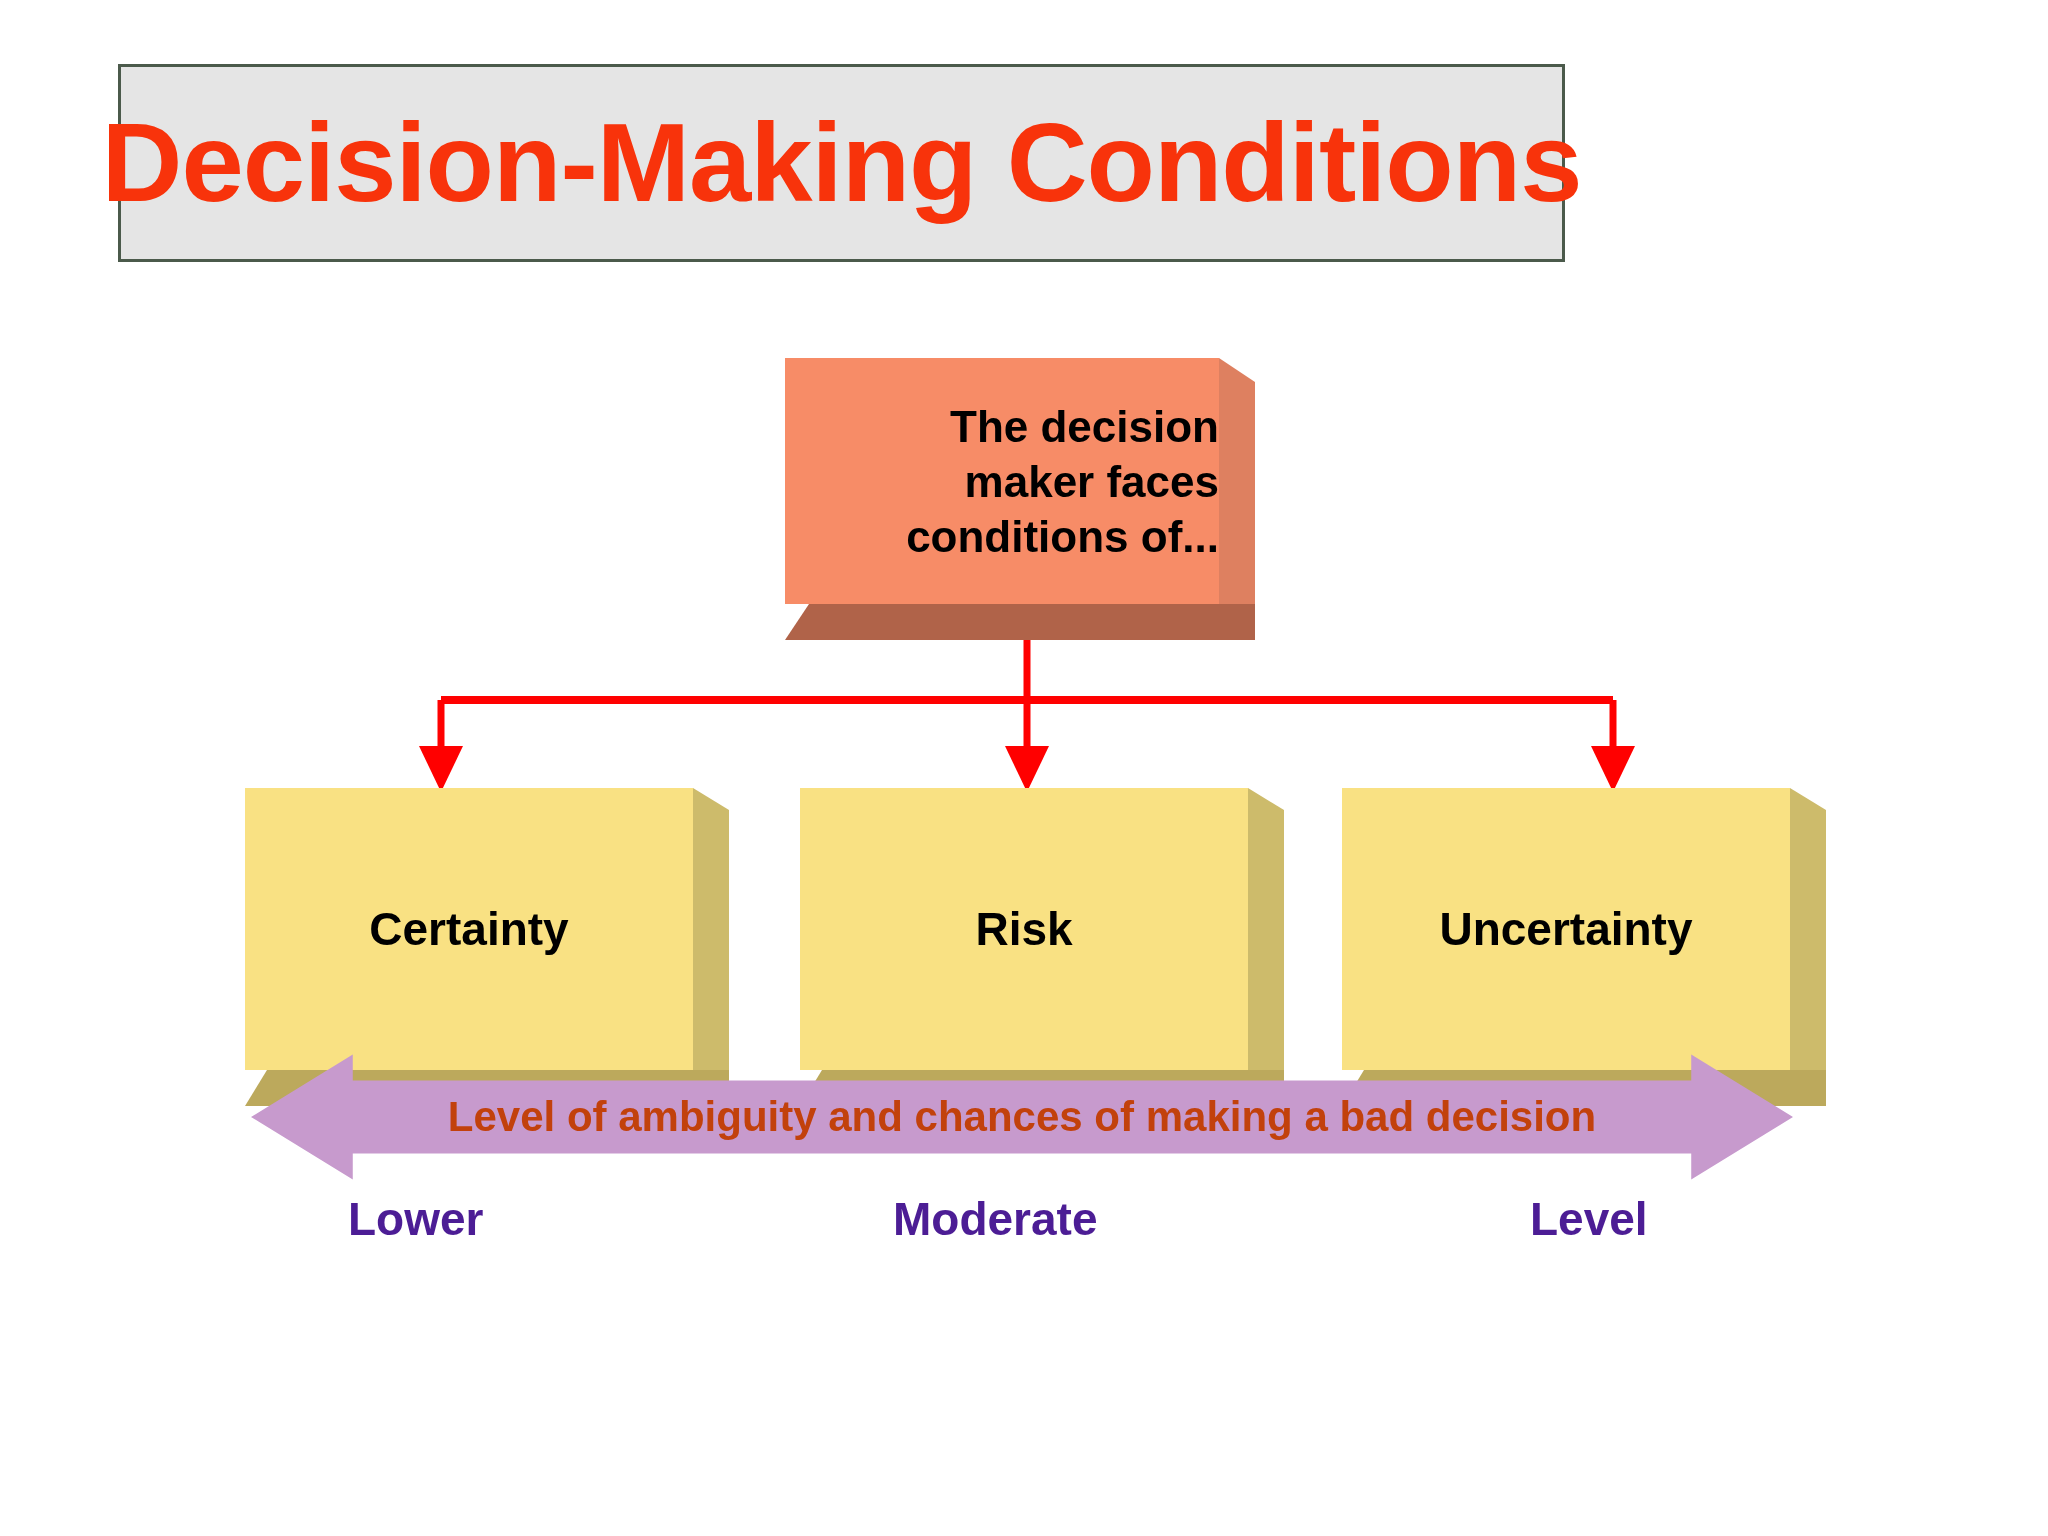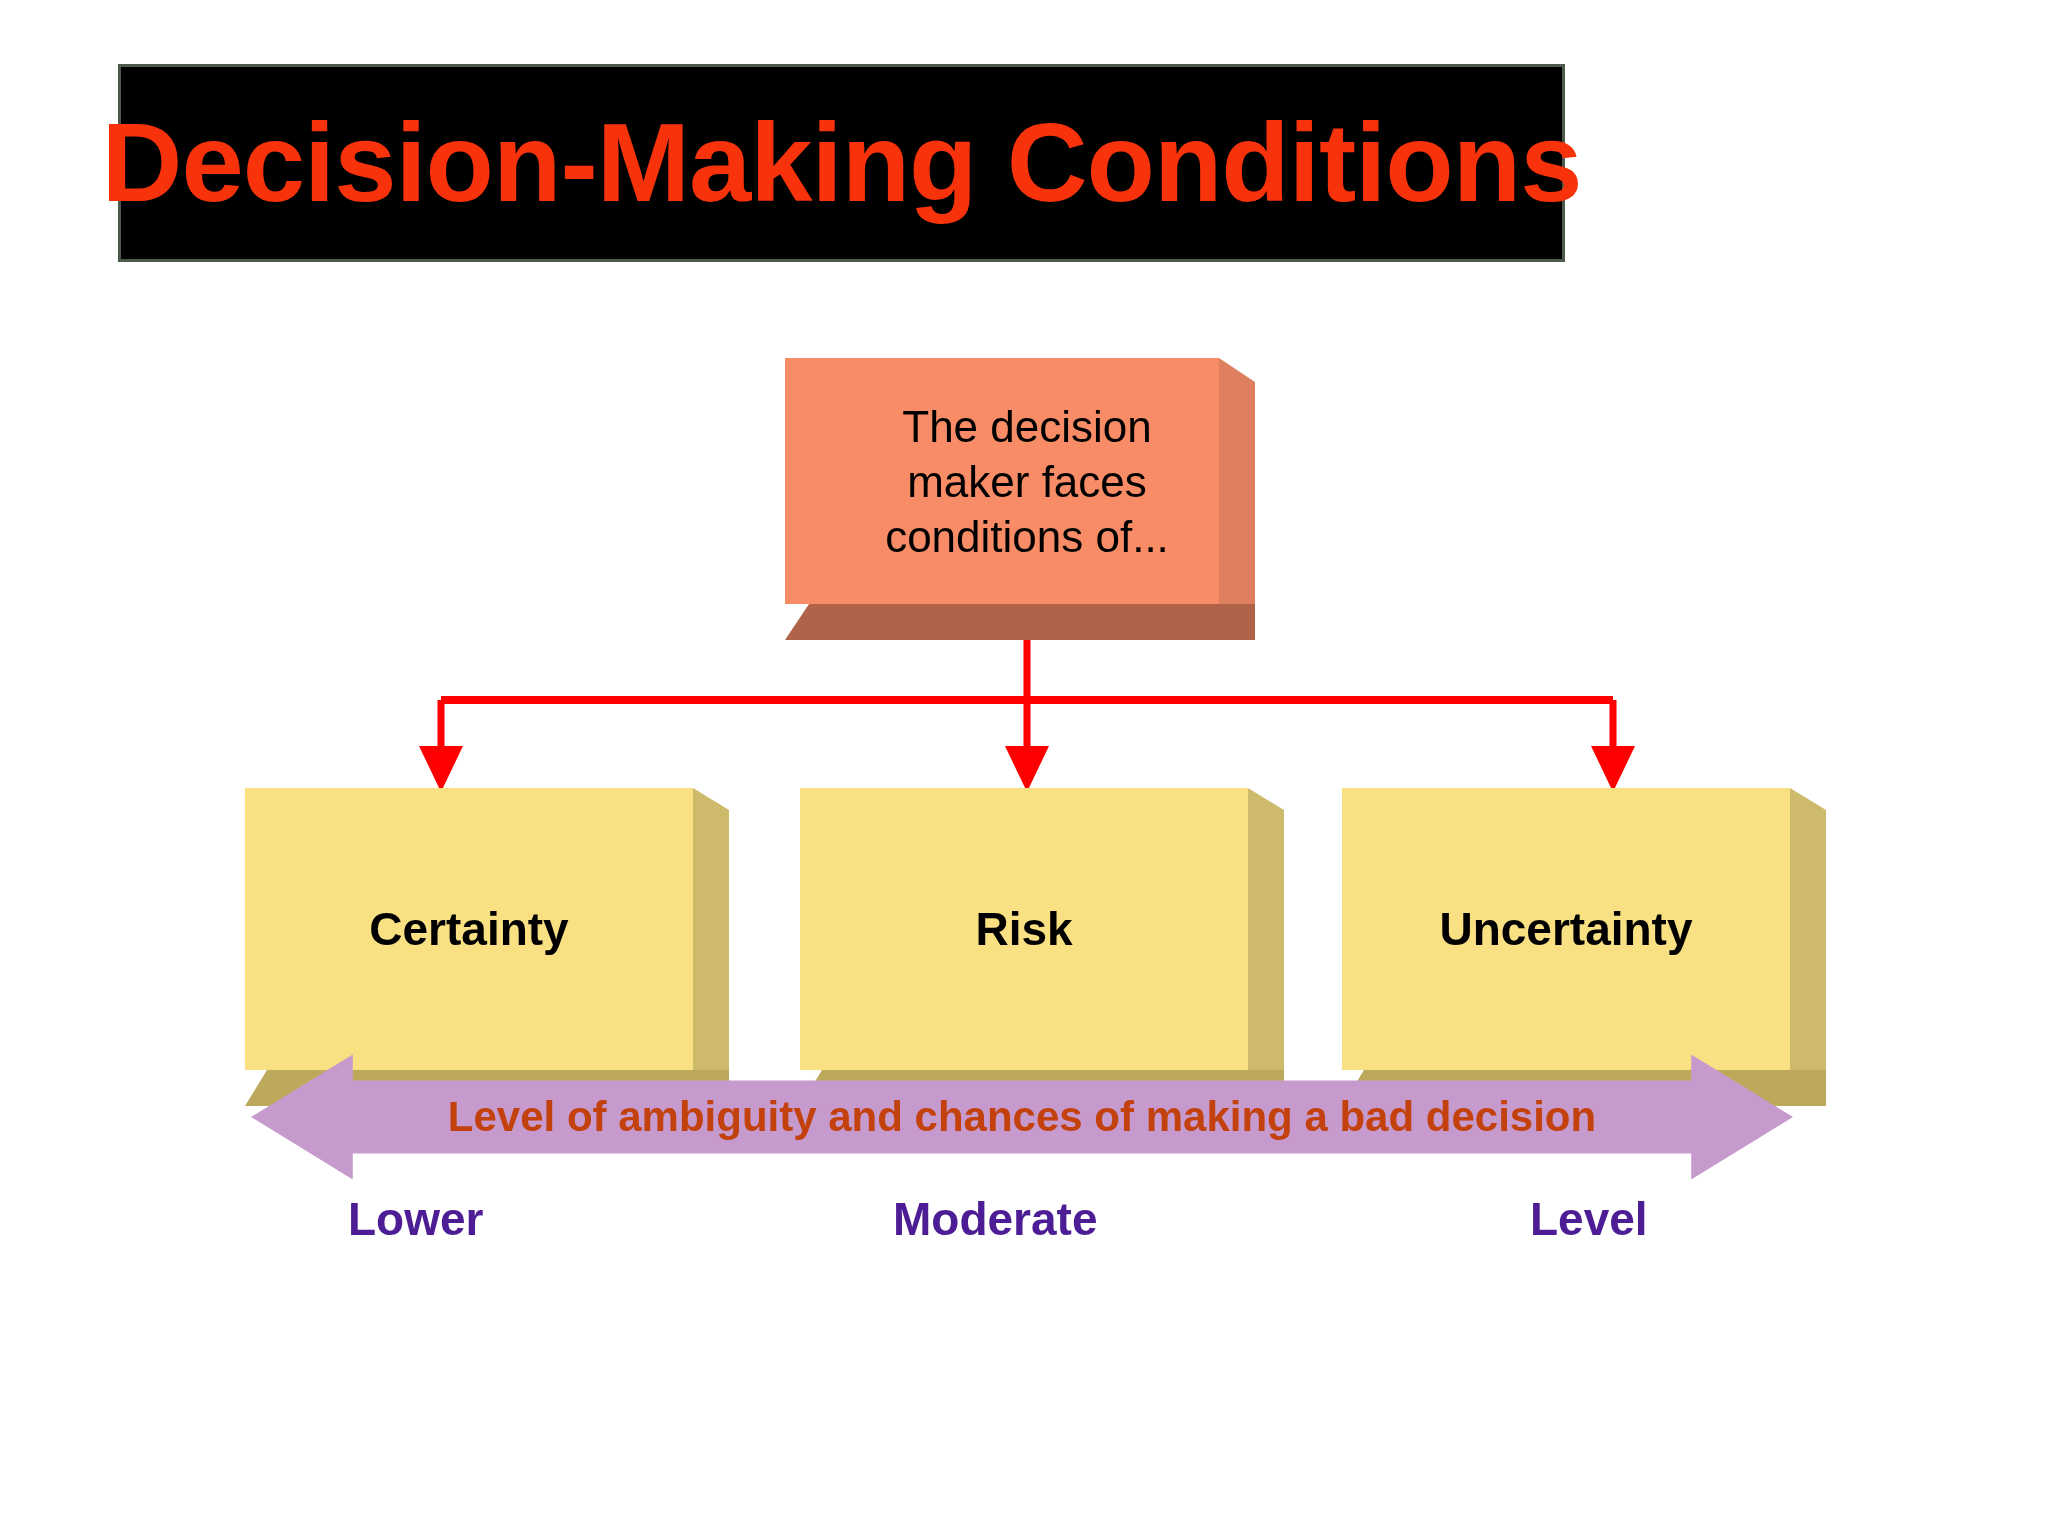--- a/index.html
+++ b/index.html
@@ -15,21 +15,21 @@
     font-family: "Liberation Sans", sans-serif;
   }
 
   
   #title-banner {
     position: absolute;
     left: 118px;
     top: 64px;
     width: 1447px;
     height: 198px;
-    background: #000000;
+    background: #e5e5e5;
     border: 3px solid #4B5A4B;
     box-sizing: border-box;
     display: flex;
     align-items: center;
     justify-content: center;
   }
   #title-text {
     color: #F8330B;
     font-size: 112px;
     font-weight: bold;
@@ -82,24 +82,24 @@
   #source-box .side-right {
     background: #DE8060;
     clip-path: polygon(0 0, 100% 24px, 100% 100%, 0 100%);
   }
   #source-box .side-bottom {
     background: #B06349;
     clip-path: polygon(0 100%, 24px 0, 100% 0, 100% 100%);
   }
   #source-text {
     font-size: 44px;
-    font-weight: normal;
+    font-weight: bold;
     color: #000000;
     line-height: 1.25;
-    text-align: center;
+    text-align: right;
     width: 100%;
     padding-left: 50px;
     box-sizing: border-box;
     white-space: pre-line;
   }
 
   
   .cond-box {
     top: 788px;
     width: 484px;

